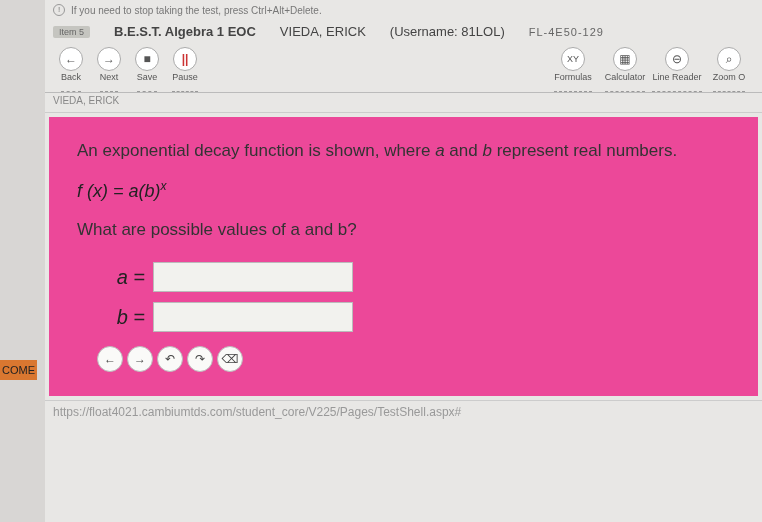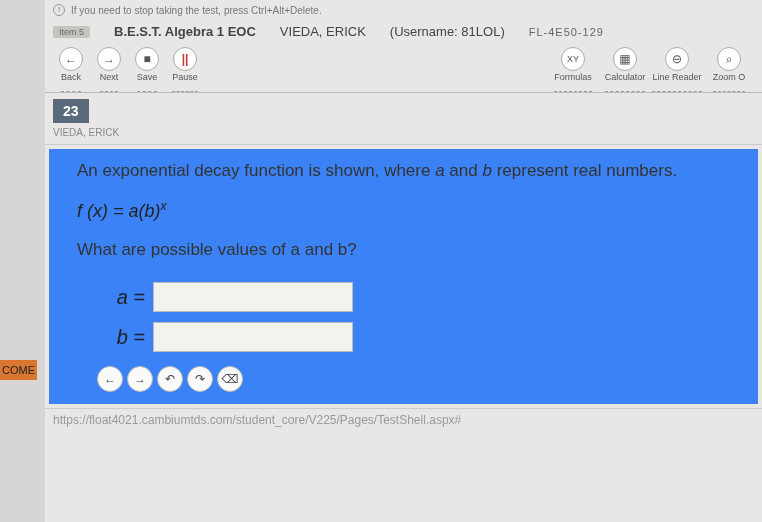--- a/index.html
+++ b/index.html
@@ -14,21 +14,21 @@
     .toolbar {display:flex; padding:4px 8px 0; border-bottom:1px solid #bbb;}
     .tool-group-left {display:flex; gap:2px;}
     .tool-group-right {display:flex; gap:2px; margin-left:auto;}
     .tool-btn {display:flex; flex-direction:column; align-items:center; width:36px; font-size:9px; color:#555;}
     .tool-btn-wide {width:50px;justify-content:flex-end;}
     .tool-icon {width:24px; height:24px; border:1px solid #aaa; border-radius:50%; background:#fff; display:flex; align-items:center; justify-content:center; font-size:12px; color:#555;}
     .tool-lbl {margin-top:1px; border-bottom:1px dashed #999; padding-bottom:9px;}
     .qnum-row {padding:6px 8px 2px;}
     .qnum {display:inline-block; background:#5a6a7a; color:#fff; padding:4px 10px; font-weight:bold; font-size:14px;}
     .student {font-size:10px; color:#888; padding:2px 8px 6px; border-bottom:1px solid #ccc;}
-    .content {background:#3b82f6; padding:12px 28px; margin:4px;}
+    .content {background:#ec4899; padding:24px 28px; margin:4px;}
     .q-text {font-size:17px; color:#333; margin-bottom:18px;}
     .q-text i {font-style:italic;}
     .formula {font-size:18px; font-style:italic; margin-bottom:18px; color:#222;}
     .formula .sup {font-size:12px; vertical-align:super;}
     .q-sub {font-size:17px; color:#333; margin-bottom:22px;}
     .answer-row {display:flex; align-items:center; margin-bottom:10px; margin-left:20px;}
     .ans-label {font-size:20px; font-style:italic; width:48px; text-align:right; color:#222;}
     .ans-input {width:200px; height:30px; border:1px solid #bbb; background:#f2f2ee; margin-left:8px; padding:4px; font-size:14px;}
     .eq-toolbar {margin:14px 0 0 20px; display:flex; gap:4px;}
     .eq-btn {width:26px; height:26px; border:1px solid #bbb; border-radius:50%; background:#fafaf8; display:flex; align-items:center; justify-content:center; font-size:12px; color:#444;}
@@ -86,21 +86,20 @@
           <div class="tool-icon">⊖</div>
           <span class="tool-lbl">Line Reader</span>
         </div>
       <div class="tool-btn tool-btn-wide">
           <div class="tool-icon">⌕</div>
           <span class="tool-lbl">Zoom O</span>
         </div>
     </div>
   </div>
 
-  <div class="qnum-row"><span class="qnum">23</span></div>
   <div class="student">VIEDA, ERICK</div>
 
   <div class="content">
     <p class="q-text">
       <span>An exponential decay function is shown, where </span><i>a</i><span> and </span><i>b</i><span> represent real numbers.</span>
     </p>
     <p class="formula">
       <span>f (x) = </span><span>a</span><span>(</span><span>b</span><span>)</span><span class="sup">x</span>
     </p>
     <p class="q-sub">What are possible values of a and b?</p>

